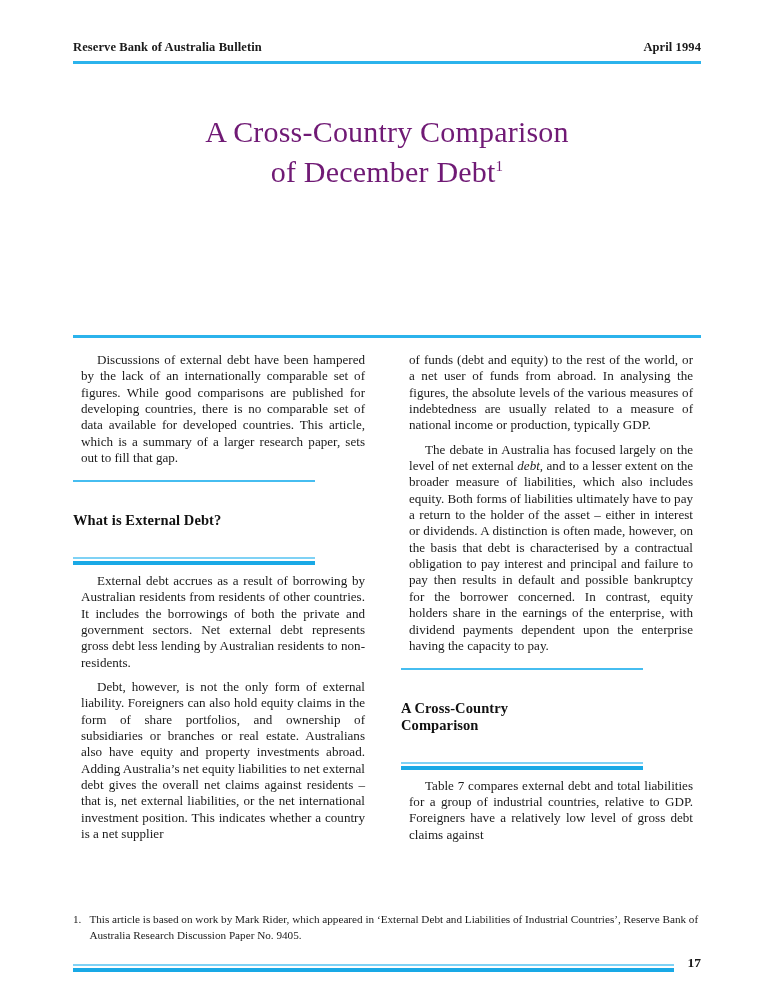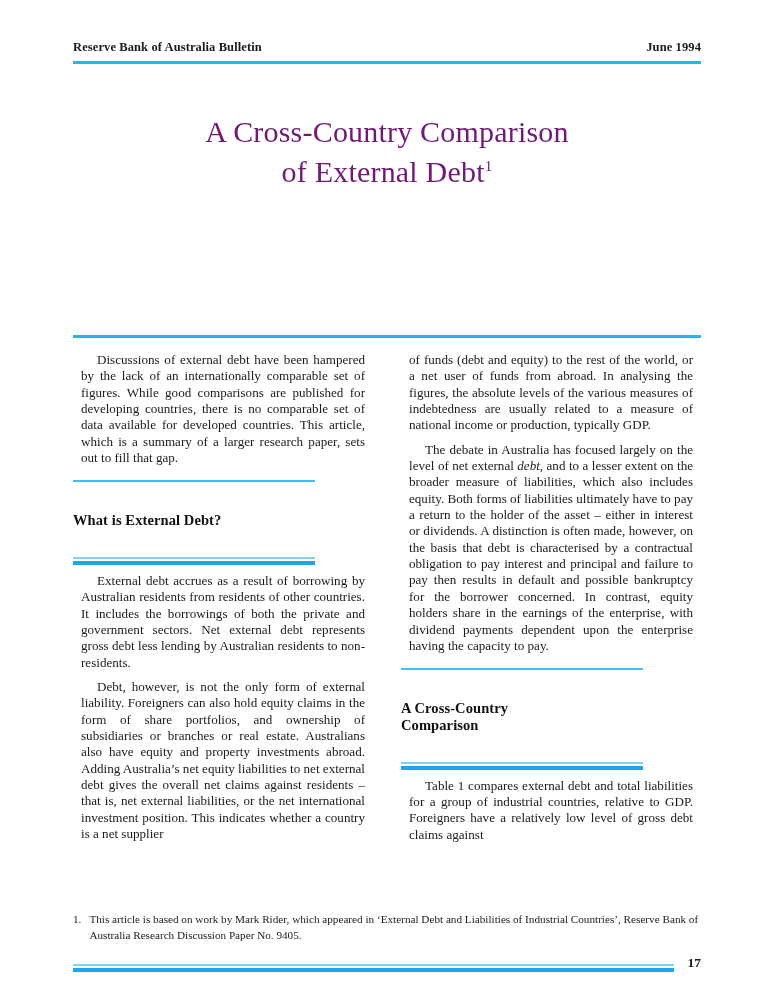--- a/index.html
+++ b/index.html
@@ -181,28 +181,28 @@
 
   em { font-style: italic; }
 </style>
 </head>
 <body>
 
 <div class="page">
 
   <div class="running-head">
     <span class="rh-left">Reserve Bank of Australia Bulletin</span>
-    <span class="rh-right">June 1994</span>
+    <span class="rh-right">April 1994</span>
   </div>
   <div class="rule-head"></div>
 
   <div class="title-block">
     <div>A Cross-Country Comparison</div>
     <div>
-      <span>of External Debt</span><sup>1</sup>
+      <span>of December Debt</span><sup>1</sup>
     </div>
   </div>
 
   <div class="rule-body-top"></div>
 
   <div class="columns">
 
     <div class="col">
 
       <p class="body">Discussions of external debt have been hampered by the lack of an internationally comparable set of figures. While good comparisons are published for developing countries, there is no comparable set of data available for developed countries. This article, which is a summary of a larger research paper, sets out to fill that gap.</p>
@@ -232,21 +232,21 @@
         <h2 class="section-head">
           <span>A Cross-Country</span><br>
           <span>Comparison</span>
         </h2>
         <div class="rule-double">
           <div class="r1"></div>
           <div class="r2"></div>
         </div>
       </div>
 
-      <p class="body after-double">Table 1 compares external debt and total liabilities for a group of industrial countries, relative to GDP. Foreigners have a relatively low level of gross debt claims against</p>
+      <p class="body after-double">Table 7 compares external debt and total liabilities for a group of industrial countries, relative to GDP. Foreigners have a relatively low level of gross debt claims against</p>
     </div>
   </div>
 
   <div class="footnote">
     <span class="fn-num">1.</span>
     <span class="fn-text">This article is based on work by Mark Rider, which appeared in ‘External Debt and Liabilities of Industrial Countries’, Reserve Bank of Australia Research Discussion Paper No. 9405.</span>
   </div>
 
   <div class="footer">
     <div class="rule-double">

